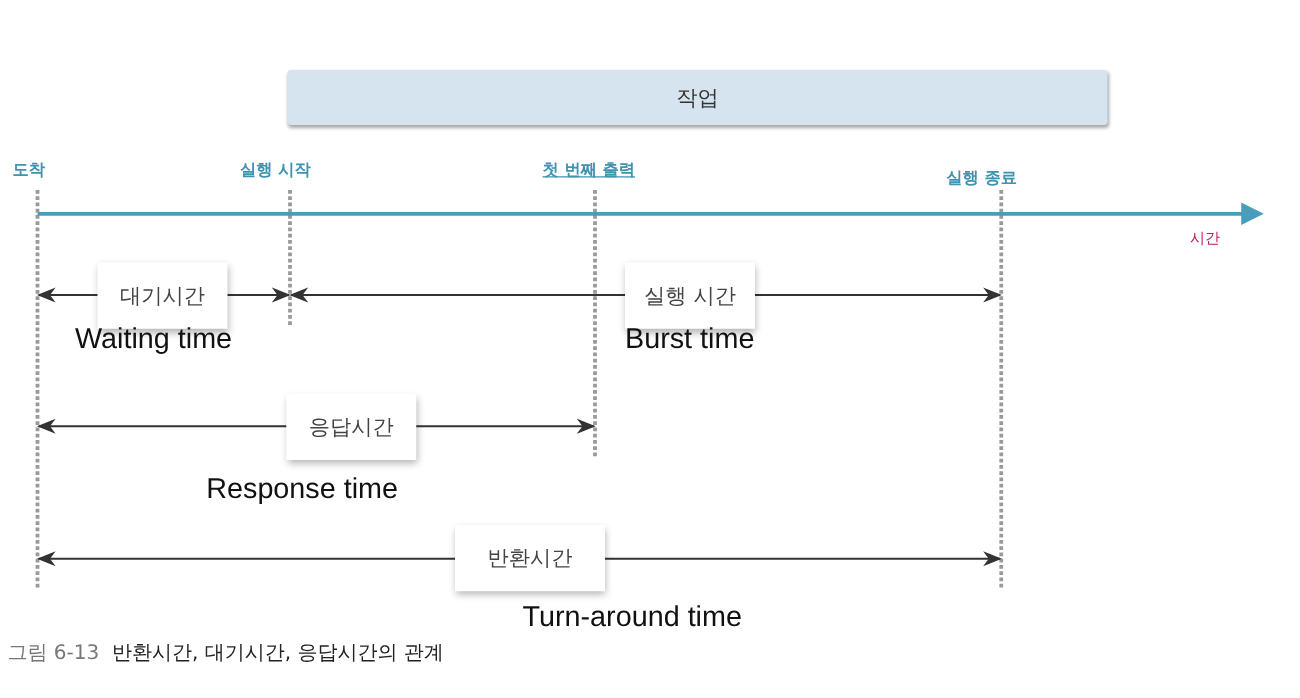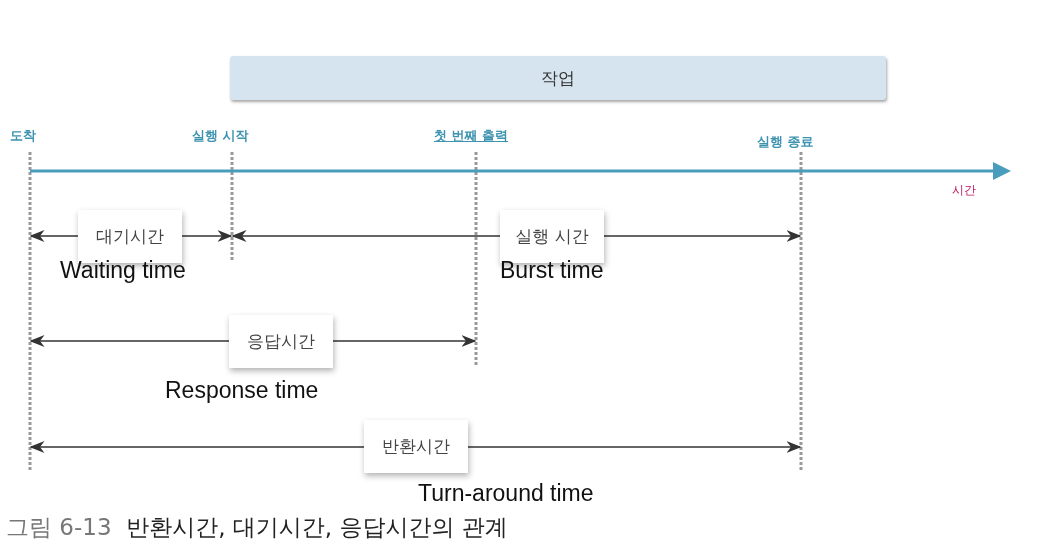--- a/index.html
+++ b/index.html
@@ -10,21 +10,21 @@
              background: #d5e4ee; border-radius: 3px;
              box-shadow: 1px 2px 3px rgba(0,0,0,0.35);
              display: flex; align-items: center; justify-content: center;
              font-size: 17px; color: #333; }
   .marker { font-size: 13px; color: #3d93b0; font-weight: bold; white-space: nowrap; }
   .time-label { font-size: 12px; color: #be185d; }
   .kbox { background: #fff; box-shadow: 1px 3px 6px rgba(0,0,0,0.3);
           display: flex; align-items: center; justify-content: center;
           font-size: 17px; color: #444; white-space: nowrap; }
   .en { font-family: "Liberation Sans", sans-serif; font-size: 23px; color: #111; white-space: nowrap; }
-  .caption { font-size: 23px; color: #222; white-space: nowrap; }
+  .caption { font-size: 16px; color: #222; white-space: nowrap; }
   .caption .num { color: #777; }
   svg.overlay { position: absolute; left: 0; top: 0; }
 </style>
 </head>
 <body>
 
 <svg class="overlay" width="1040" height="558">
   <defs>
     <marker id="ah" viewBox="0 0 10 10" refX="9" refY="5" markerWidth="10" markerHeight="10" orient="auto-start-reverse">
       <path d="M0,1 L10,5 L0,9 L3,5 z" fill="#333"></path>
@@ -67,21 +67,21 @@
 <div class="abs kbox" style="left:500px; top:210px; width:104px; height:53px;">
   <span>실행 시간</span>
 </div>
 <div class="abs en" style="left:500px; top:257px;text-align:center;">Burst time</div>
 
 <div class="abs kbox" style="left:198px; top:315px; width:104px; height:53px;margin-left:31px;">
   <span>응답시간</span>
 </div>
 <div class="abs en" style="left:165px; top:377px;text-align:right;">Response time</div>
 
-<div class="abs kbox" style="left:364px; top:420px; width:104px; height:53px;">
+<div class="abs kbox" style="left:364px; top:420px; width:120px; height:53px;">
   <span>반환시간</span>
 </div>
 <div class="abs en" style="left:418px; top:480px;">Turn-around time</div>
 
 <div class="abs caption" style="left:6px; top:512px;">
   <span class="num">그림 6-13</span>&nbsp;
   <span>반환시간, 대기시간, 응답시간의 관계</span>
 </div>
 
 </body></html>

